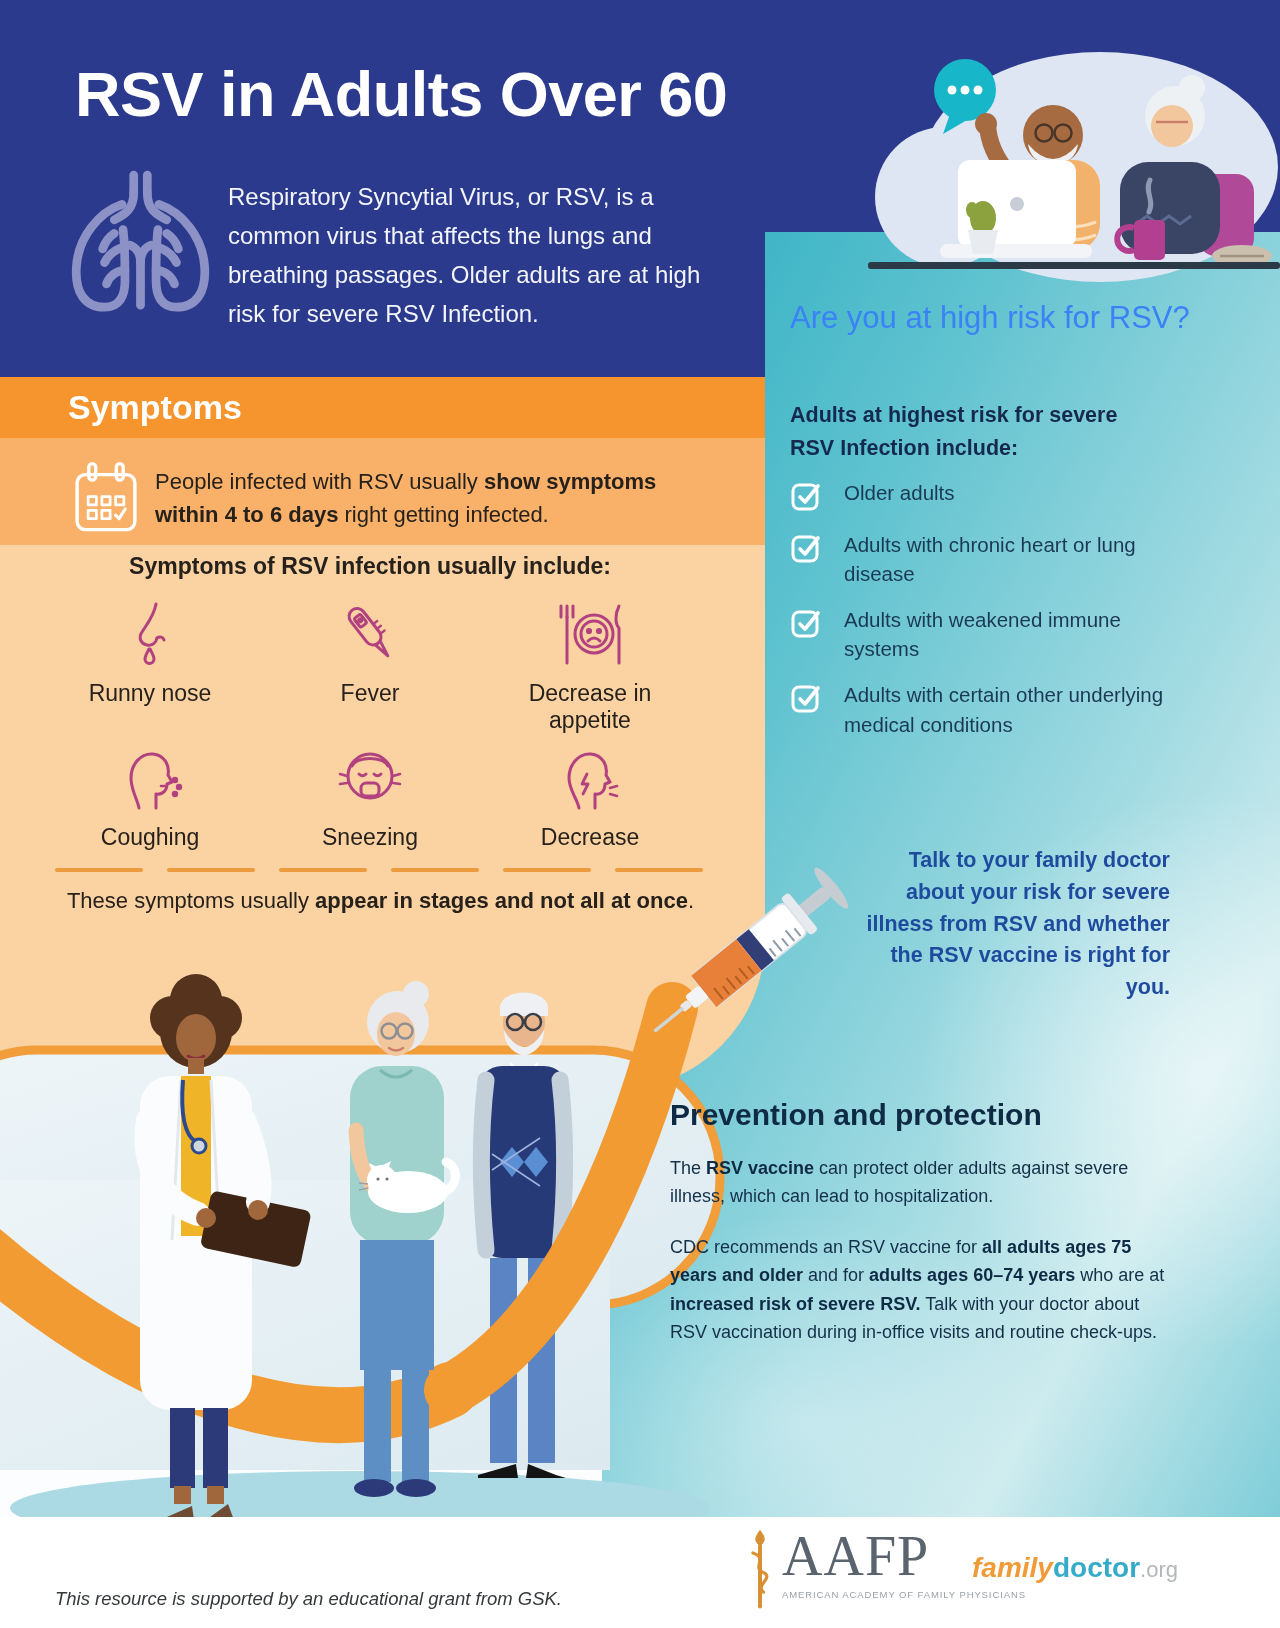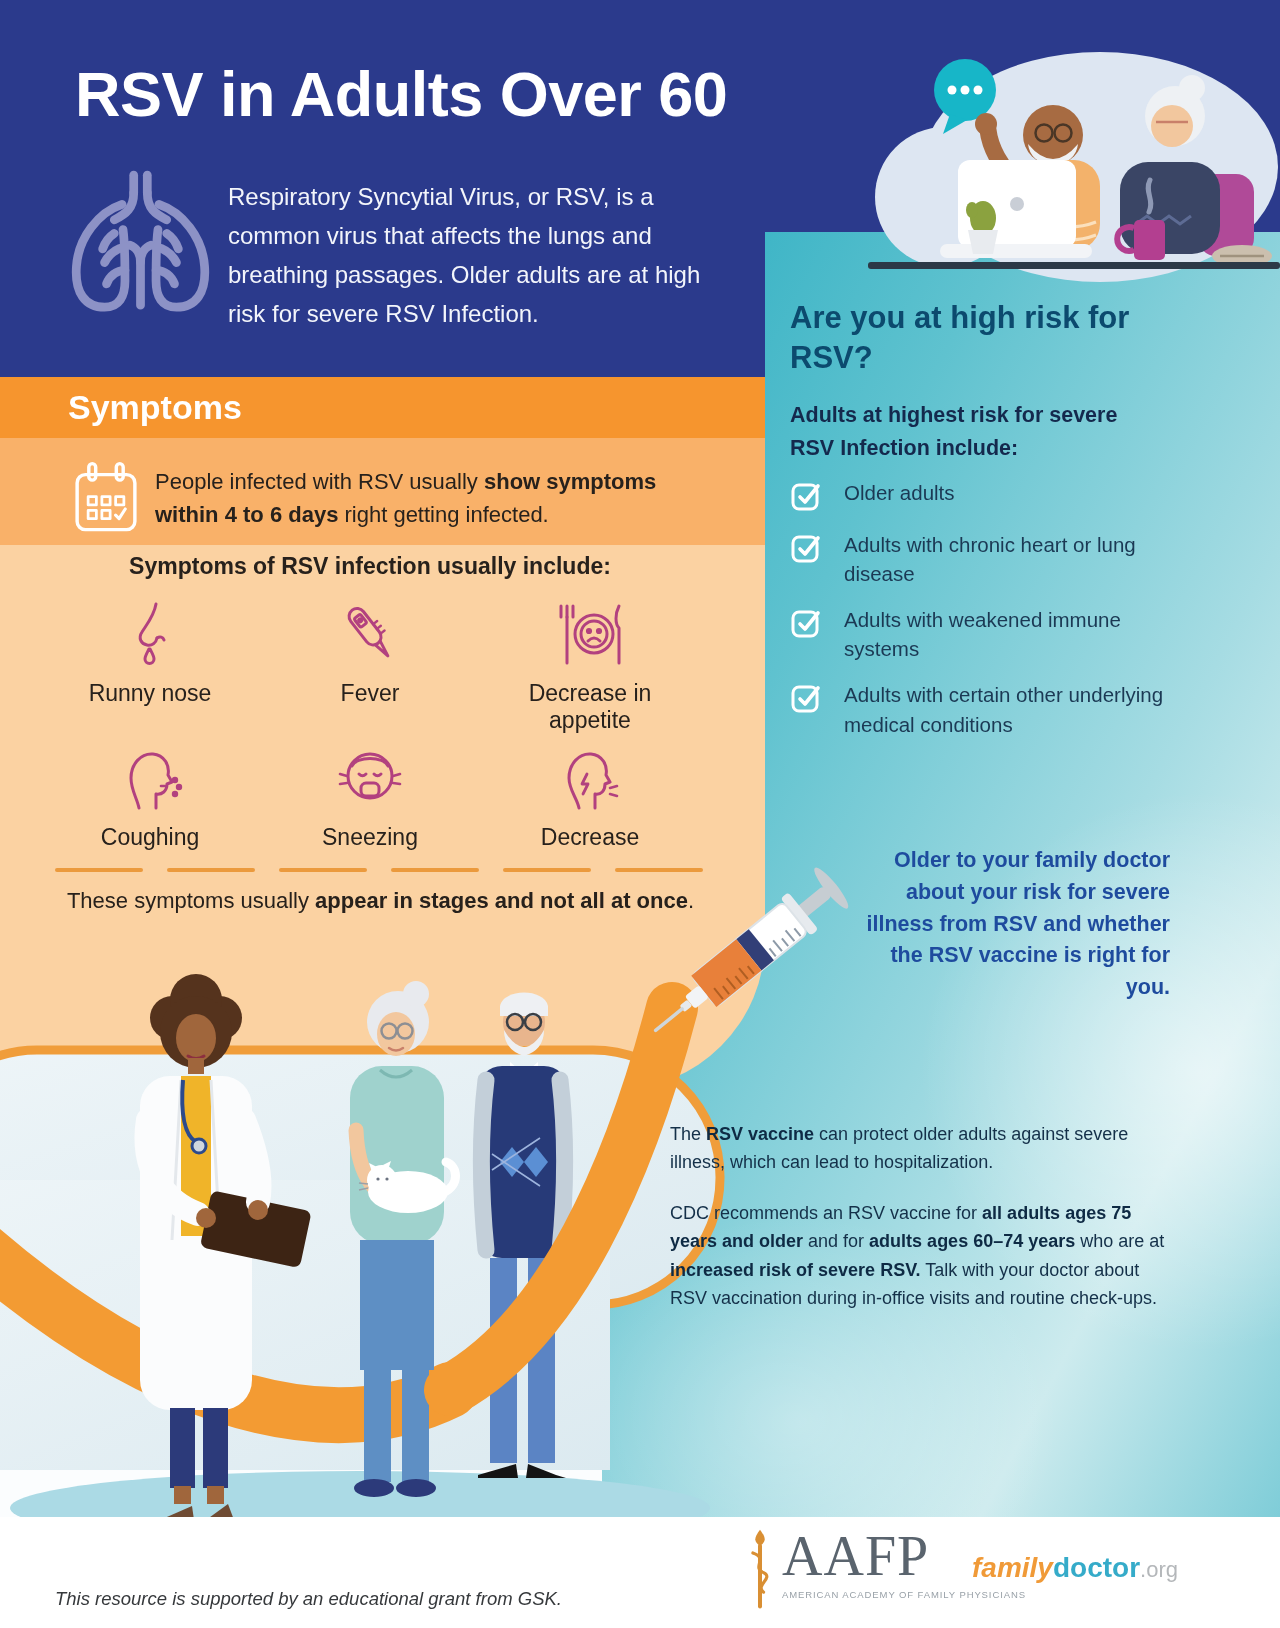--- a/index.html
+++ b/index.html
@@ -46,22 +46,22 @@
   .sym-grid { left:40px; top:598px; width:660px; display:grid;
     grid-template-columns:220px 220px 220px; row-gap:8px; justify-items:center; }
   .sym-cell { display:flex; flex-direction:column; align-items:center; }
   .sym-cell .icon-box { height:72px; display:flex; align-items:flex-end; }
   .sym-label { margin-top:10px; text-align:center; color:#27211c; font-size:23px; line-height:1.18; max-width:150px; }
   .dash-row { left:55px; top:868px; width:648px; display:flex; gap:24px; }
   .dash { flex:1; height:4px; background:#eb9a3d; border-radius:2px; }
   .stages-text { left:8px; top:888px; width:745px; text-align:center; color:#27211c; font-size:22px; }
 
   
-  .risk-heading { left:790px; top:298px; width:420px; color:#0c4a6e; font-size:31px;
-    font-weight:bold; line-height:1.3; }
+  .risk-heading { left:790px; top:298px; width:420px; color:#3b82f6; font-size:31px;
+    font-weight:normal; line-height:1.3; }
   .risk-subheading { left:790px; top:399px; width:370px; color:#14294d; font-size:21.5px;
     font-weight:bold; line-height:1.55; }
   .risk-list { left:790px; top:478px; width:470px; }
   .risk-item { display:flex; margin-bottom:17px; }
   .risk-item .cb { flex:0 0 34px; margin-right:20px; margin-top:1px; }
   .risk-item .txt { width:330px; color:#1b3954; font-size:20.5px; line-height:1.42; }
   .talk-note { left:855px; top:845px; width:315px; text-align:right; color:#1e4b9e;
     font-size:21.5px; font-weight:bold; line-height:1.48; }
   .prev-block { left:670px; top:1098px; width:505px; }
   .prev-heading { color:#0e2a44; font-size:30px; font-weight:bold; }
@@ -308,21 +308,21 @@
       <svg class="cb" width="34" height="34" viewBox="0 0 34 34">
         <g fill="none" stroke="#ffffff" stroke-linecap="round" stroke-linejoin="round">
           <rect x="3" y="6" width="24" height="24" rx="6" stroke-width="3"></rect>
           <polyline points="10,18 15,23 28,7" stroke-width="3.6"></polyline>
         </g>
       </svg>
       <div class="txt">Adults with certain other underlying medical conditions</div>
     </div>
   </div>
 
-  <div class="abs talk-note">Older to your family doctor about your risk for severe illness from RSV and whether the RSV vaccine is right for you.</div>
+  <div class="abs talk-note">Talk to your family doctor about your risk for severe illness from RSV and whether the RSV vaccine is right for you.</div>
 
   <svg class="abs" style="left:0;top:930px" width="765" height="640" viewBox="0 0 765 640">
     <defs>
       <linearGradient id="pale" x1="0" y1="0" x2="1" y2="1">
         <stop offset="0" stop-color="#eef5f8"></stop>
           <stop offset="1" stop-color="#dceaf0"></stop>
       </linearGradient>
     </defs>
 
     <rect x="-90" y="120" width="810" height="255" rx="127" fill="url(#pale)" stroke="#f09d3a" stroke-width="9"></rect>
@@ -421,20 +421,21 @@
       <g stroke="#b05e22" stroke-width="2">
         <path d="M148 102 v10 M156 102 v14 M164 102 v10 M172 102 v14 M180 102 v10 M188 102 v14"></path>
       </g>
       <rect x="198" y="112" width="18" height="16" rx="3" fill="#f2f4f6"></rect>
       <rect x="216" y="116" width="10" height="8" rx="2" fill="#e6eaee"></rect>
       <path d="M226 120 h34" stroke="#cfd6da" stroke-width="3.5" stroke-linecap="round"></path>
     </g>
   </svg>
 
   <div class="abs prev-block">
+    <div class="prev-heading">Prevention and protection</div>
     <p class="prev-p"><span>The </span><span class="b">RSV vaccine</span><span> can protect older adults against severe illness, which can lead to hospitalization.</span></p>
     <p class="prev-p"><span>CDC recommends an RSV vaccine for </span><span class="b">all adults ages 75 years and older</span><span> and for </span><span class="b">adults ages 60–74 years</span><span> who are at </span><span class="b">increased risk of severe RSV.</span><span> Talk with your doctor about RSV vaccination during in-office visits and routine check-ups.</span></p>
   </div>
 
   <div class="abs footer-white"></div>
 
   <div class="abs aafp-logo">
     <svg width="36" height="82" viewBox="0 0 40 92">
       <path d="M20 2 C14 10 12 15 20 20 C28 15 26 10 20 2 Z" fill="#d98f33"></path>
       <path d="M20 20 V88" stroke="#d98f33" stroke-width="4.5" stroke-linecap="round"></path>

